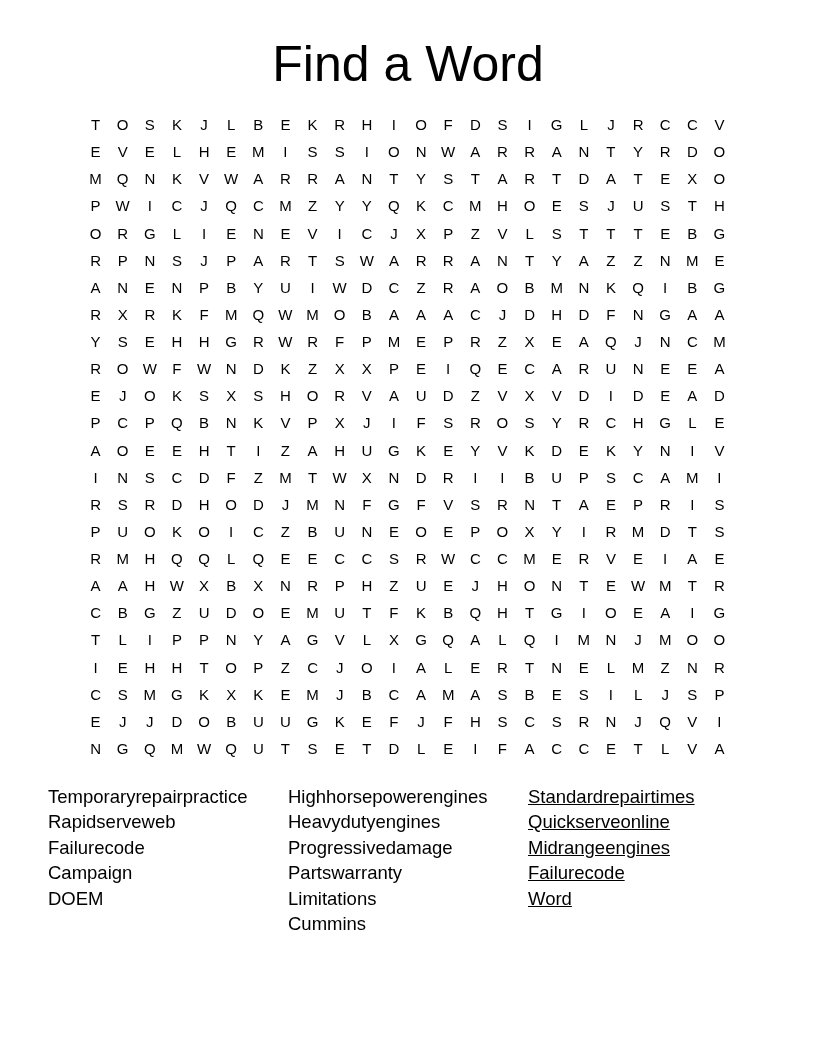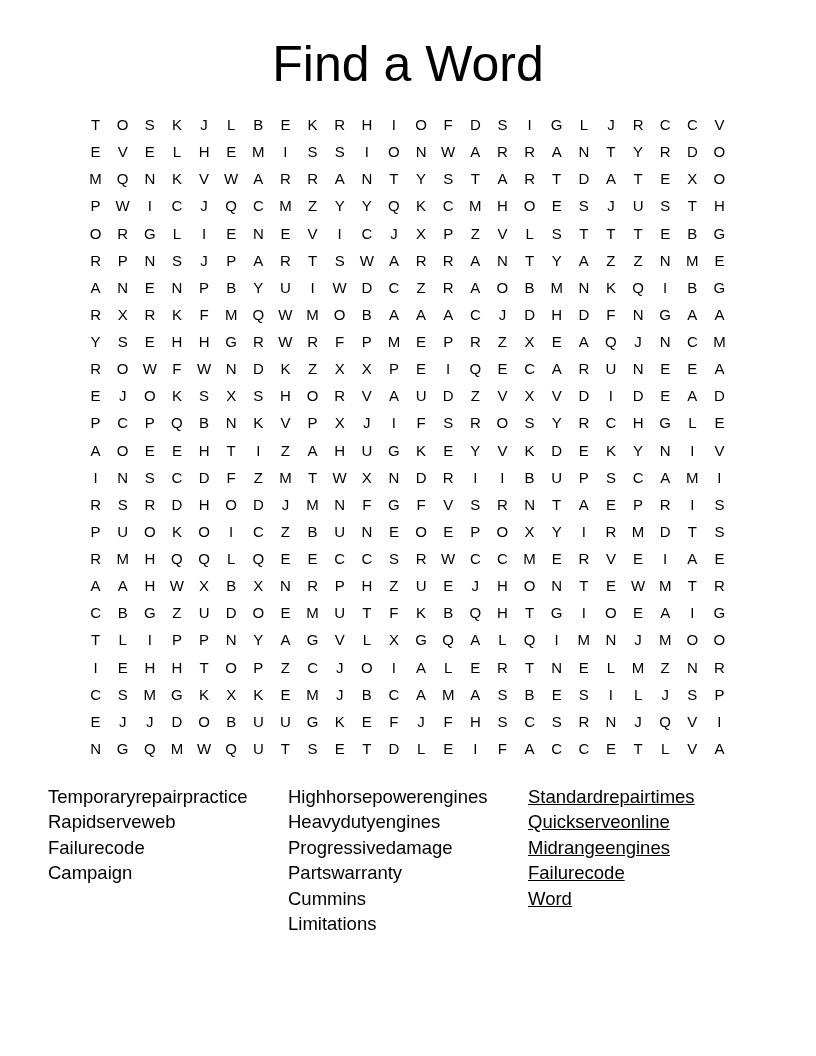--- a/index.html
+++ b/index.html
@@ -646,28 +646,29 @@
       <div class="cell">A</div>
     </div>
   </div>
 
 <div class="words">
   <div class="word-col" id="wc0" style="left:0px;">
       <div class="word">Temporaryrepairpractice</div>
       <div class="word">Rapidserveweb</div>
       <div class="word">Failurecode</div>
       <div class="word">Campaign</div>
+      <div class="word">DOEM</div>
     </div>
   <div class="word-col" id="wc1" style="left:240px;">
       <div class="word">Highhorsepowerengines</div>
       <div class="word">Heavydutyengines</div>
       <div class="word">Progressivedamage</div>
       <div class="word">Partswarranty</div>
+      <div class="word">Limitations</div>
       <div class="word">Cummins</div>
-      <div class="word">Limitations</div>
     </div>
   <div class="word-col" id="wc2" style="left:480px;text-decoration:underline;">
       <div class="word">Standardrepairtimes</div>
       <div class="word">Quickserveonline</div>
       <div class="word">Midrangeengines</div>
       <div class="word">Failurecode</div>
       <div class="word">Word</div>
     </div>
 </div>
 

